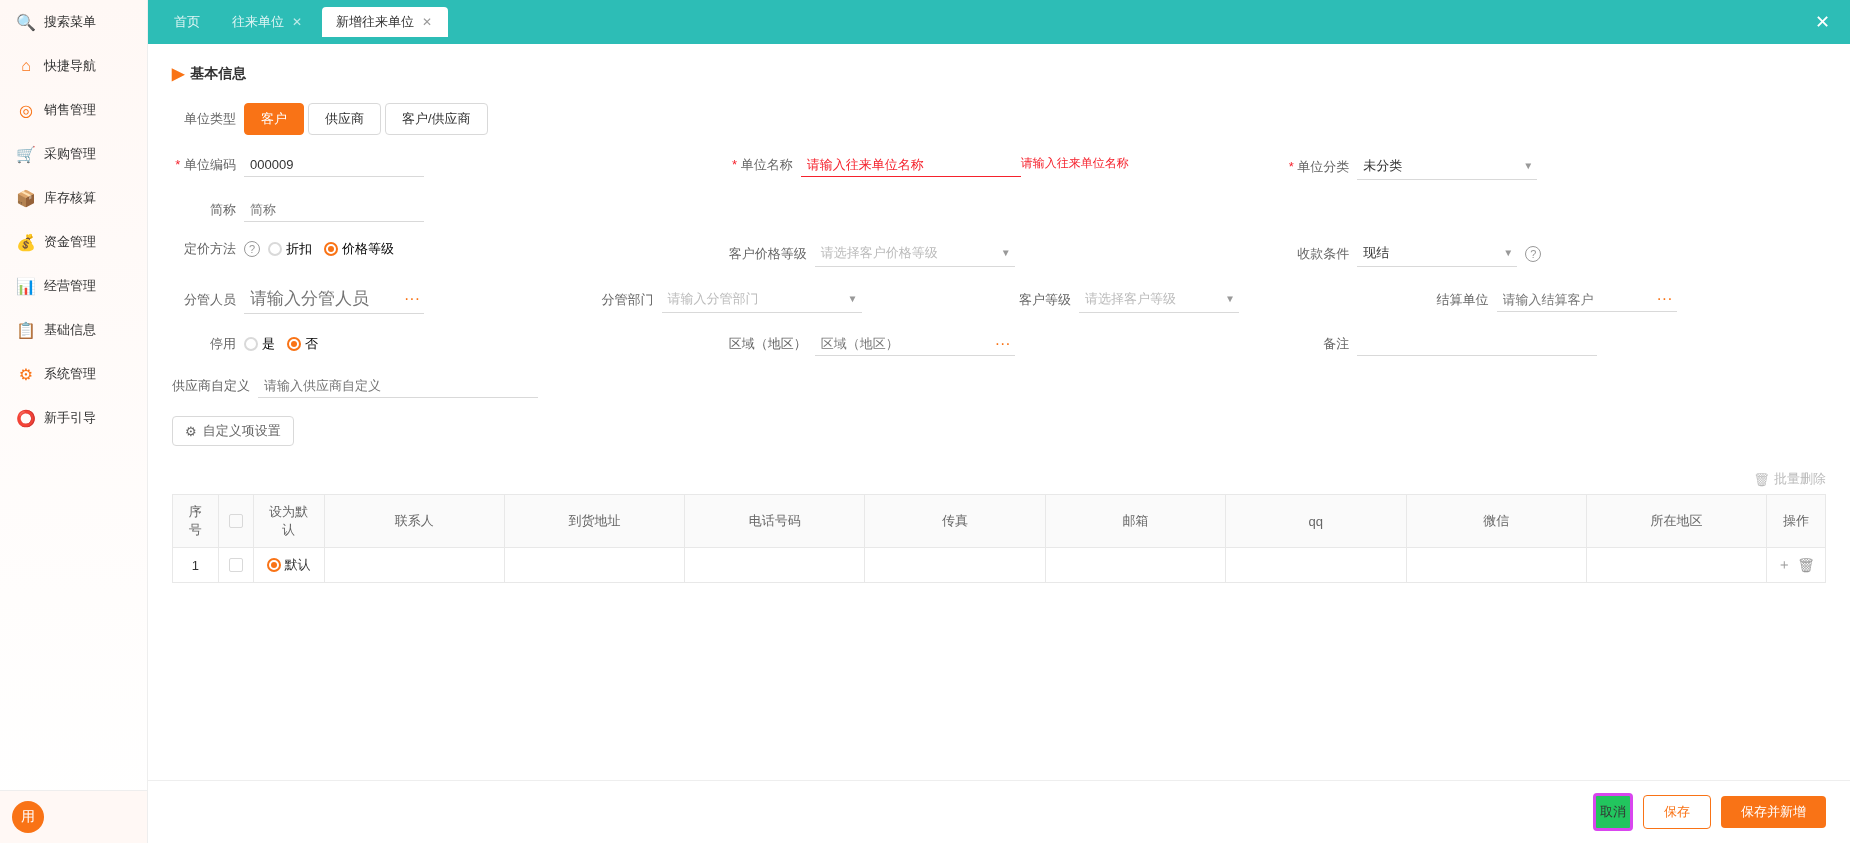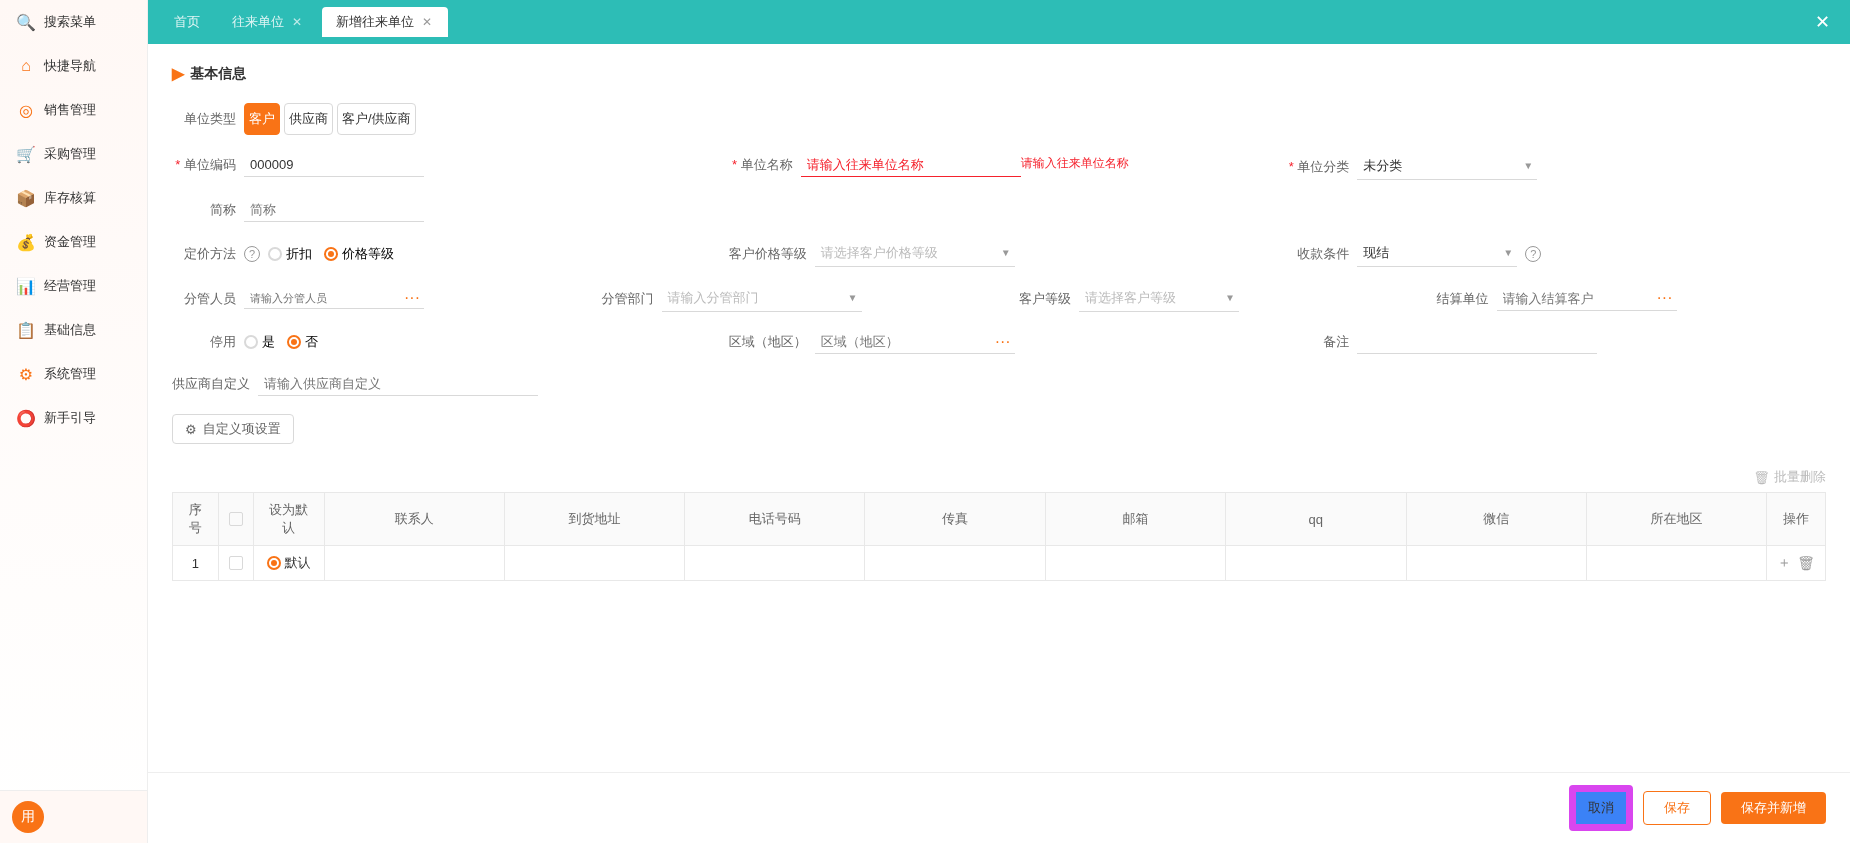--- a/index.html
+++ b/index.html
@@ -188,21 +188,21 @@
     .radio-circle.checked::after {
       content: '';
       width: 6px; height: 6px;
       border-radius: 50%;
       background: #f97316;
     }
 
     
     .type-btn-group { display: flex; gap: 4px; }
     .type-btn {
-      padding: 6px 4px;
+      padding: 6px 16px;
       border: 1px solid #d9d9d9;
       border-radius: 4px;
       cursor: pointer;
       font-size: 13px;
       background: #fff;
       color: #333;
     }
     .type-btn.active {
       background: #f97316;
       color: #fff;
@@ -271,26 +271,26 @@
       border-top: 1px solid #eee;
       padding: 12px 24px;
       display: flex;
       align-items: center;
       justify-content: flex-end;
       gap: 10px;
       background: #fff;
       flex-shrink: 0;
     }
     .btn-cancel {
-      padding: 7px 12px;
-      border: 7px solid #d946ef;
+      padding: 7px 4px;
+      border: 3px solid #d946ef;
       border-radius: 4px;
       cursor: pointer;
       font-size: 13px;
-      background: #3b82f6;
+      background: #22c55e;
       color: #333;
     }
     .btn-save {
       padding: 7px 20px;
       border: 1px solid #f97316;
       border-radius: 4px;
       cursor: pointer;
       font-size: 13px;
       background: #fff;
       color: #f97316;
@@ -416,21 +416,21 @@
       </div>
     </div>
 
     <div class="form-row">
       <div class="form-group">
         <span class="form-label">简称</span>
         <input class="form-input" type="text" style="width: 180px;" placeholder="简称">
       </div>
     </div>
 
-    <div class="form-row" style="align-items:center;">
+    <div class="form-row" style="">
       <div class="form-group">
         <span class="form-label">定价方法</span>
         <span class="help-icon">?</span>
         <div class="radio-group">
           <label class="radio-item">
             <span class="radio-circle"></span>
             <span>折扣</span>
           </label>
           <label class="radio-item">
             <span class="radio-circle checked"></span>
@@ -452,21 +452,21 @@
           <span class="caret">▼</span>
         </div>
         <span class="help-icon">?</span>
       </div>
     </div>
 
     <div class="form-row" style="align-items:center;">
       <div class="form-group">
         <span class="form-label">分管人员</span>
         <div class="form-input-with-icon">
-          <input type="text" style="border: none; outline: none; font-size: 11px; color: rgb(187, 187, 187); width: 140px; background: transparent;" placeholder="请输入分管人员">
+          <input type="text" style="border: none; outline: none; font-size: 17px; color: rgb(187, 187, 187); width: 140px; background: transparent;" placeholder="请输入分管人员">
           <span class="dots">···</span>
         </div>
       </div>
       <div class="form-group">
         <span class="form-label">分管部门</span>
         <div class="form-select" style="width:200px;">
           <span class="placeholder">请输入分管部门</span>
           <span class="caret">▼</span>
         </div>
       </div>

